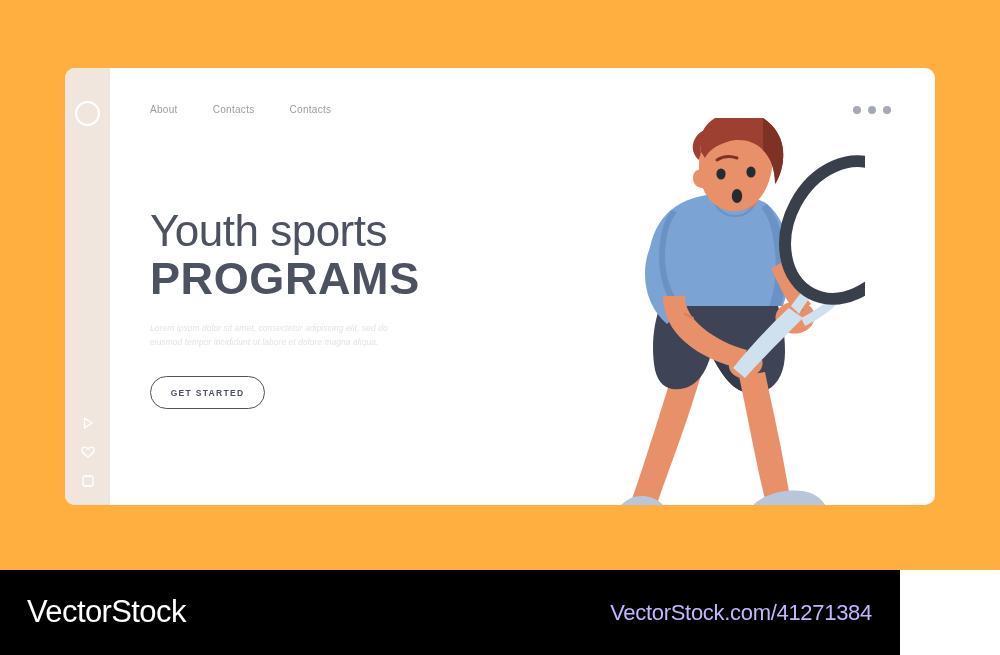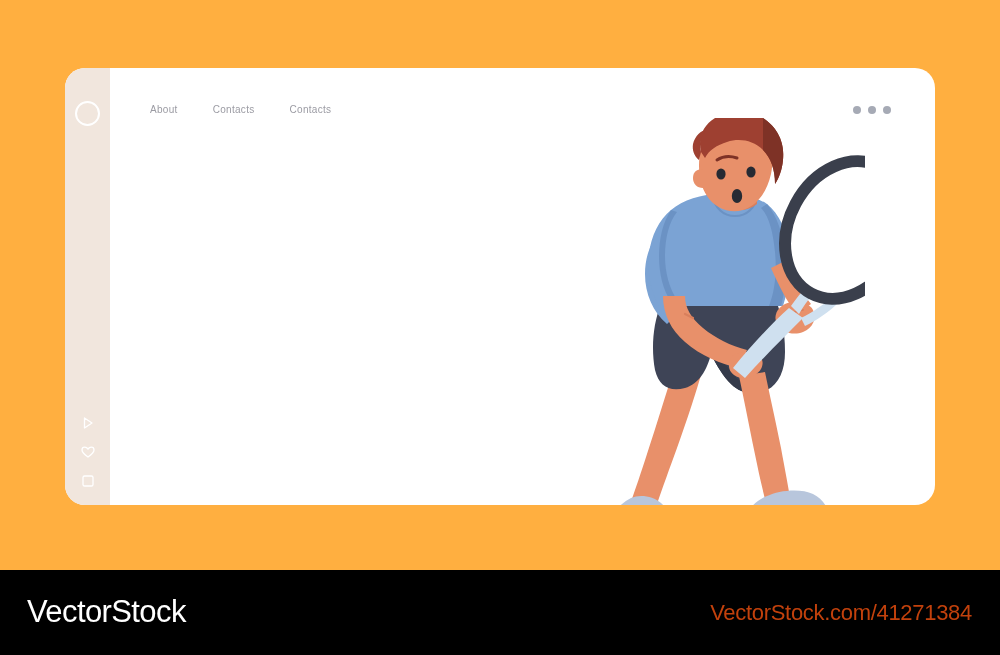--- a/index.html
+++ b/index.html
@@ -33,21 +33,21 @@
   }
 
   
   .card {
     position: absolute;
     left: 65px;
     top: 68px;
     width: 870px;
     height: 437px;
     background: #ffffff;
-    border-radius: 20px;
+    border-radius: 10px;
     overflow: hidden;
   }
 
   
   .rail {
     position: absolute;
     left: 0; top: 0;
     width: 45px;
     height: 437px;
     background: #f1e6dd;
@@ -172,42 +172,42 @@
     top: 50px;
     width: 330px;
     height: 400px;
   }
 
   
   .footer {
     position: absolute;
     left: 0;
     top: 570px;
-    width: 1000px;
+    width: 900px;
     height: 85px;
     background: #000000;
   }
 
   .footer-brand {
     position: absolute;
     left: 27px;
     top: 24px;
     font-size: 31px;
     font-weight: 400;
     letter-spacing: -0.6px;
     color: #ffffff;
   }
 
   .footer-url {
     position: absolute;
     right: 28px;
     top: 30px;
     font-size: 22px;
     letter-spacing: -0.3px;
-    color: #c2410c;
+    color: #c4b5fd;
   }
 </style>
 </head>
 <body>
 
 <div id="stage">
 
   <div class="canvas-orange"></div>
 
   <div class="card">
@@ -233,20 +233,26 @@
       <span class="nav-link">Contacts</span>
       <span class="nav-link">Contacts</span>
     </nav>
 
     <div class="dots">
       <span class="dot"></span>
       <span class="dot"></span>
       <span class="dot"></span>
     </div>
 
+    <div class="hero">
+      <div class="hero-title-thin">Youth sports</div>
+      <div class="hero-title-bold">PROGRAMS</div>
+      <p class="hero-sub">Lorem ipsum dolor sit amet, consectetur adipiscing elit, sed do eiusmod tempor incididunt ut labore et dolore magna aliqua.</p>
+      <button class="cta">GET STARTED</button>
+    </div>
 
     <svg class="illustration" viewBox="0 0 330 400">
 
       <ellipse cx="160" cy="418" rx="108" ry="9" fill="#7b6d92" transform="translate(0,-18)"></ellipse>
 
       <path d="M140 248 C132 272 122 306 112 336 C106 355 100 372 96 384 L120 392 C126 374 134 352 142 330 C152 302 162 272 168 250 Z" fill="#e8906a"></path>
 
       <path d="M96 380 C88 384 80 392 73 400 C66 408 62 414 62 419 C62 424 66 427 74 427 L118 427 C128 427 134 422 136 414 C138 404 134 392 126 385 C118 378 105 376 96 380 Z" fill="#b8c6dc"></path>
       <path d="M62 419 C62 424 66 427 74 427 L118 427 C128 427 134 422 136 414 L134 410 C128 418 120 421 110 421 L68 421 Z" fill="#3e4456"></path>
 

